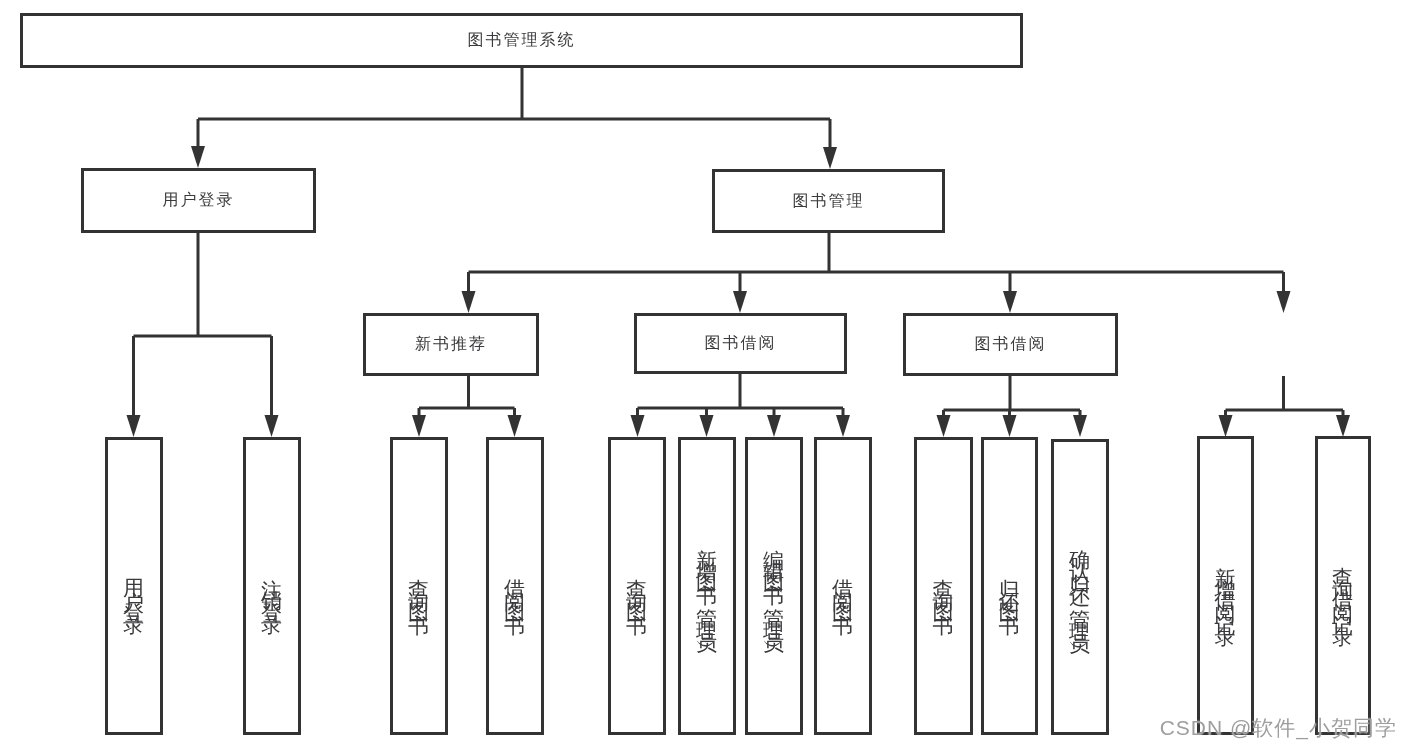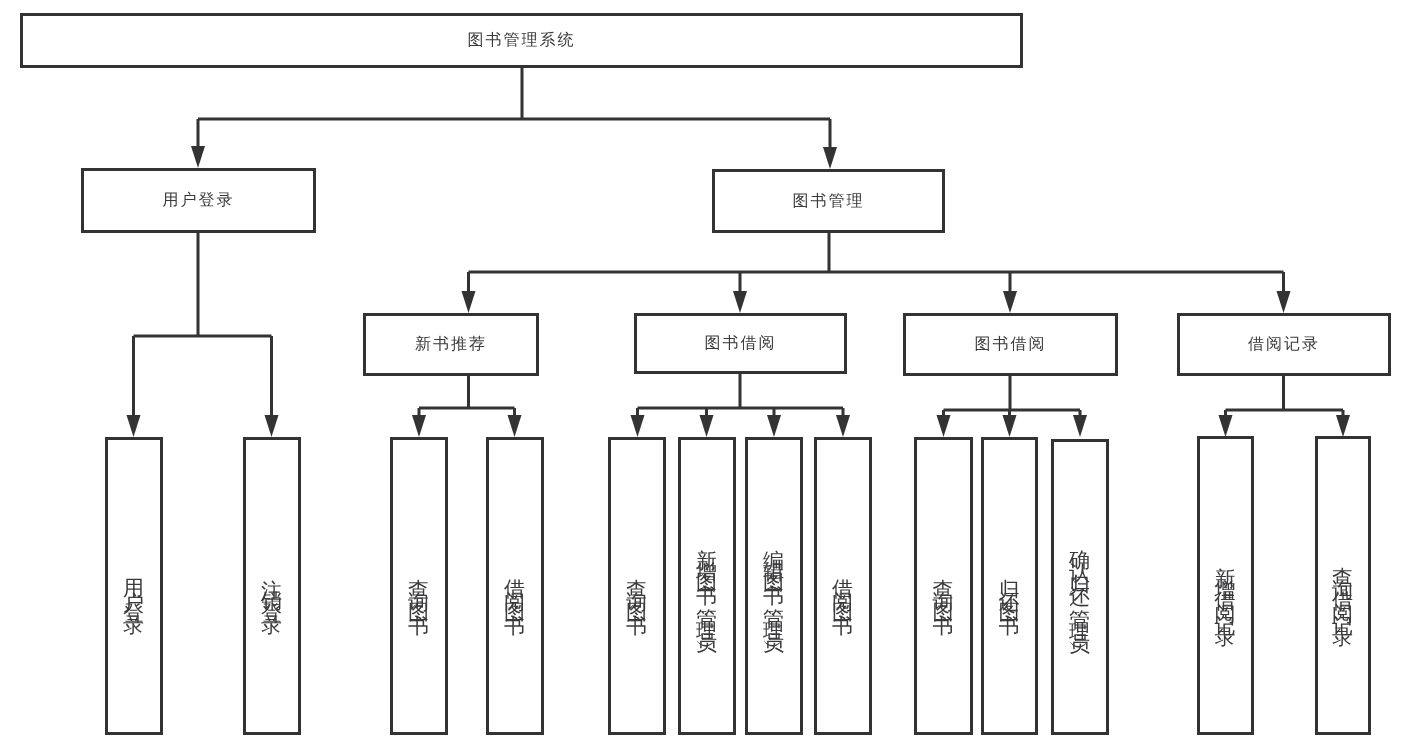--- a/index.html
+++ b/index.html
@@ -89,33 +89,33 @@
   </svg>
 
   <div class="box" style="left:20px;top:13px;width:1003px;height:55px">图书管理系统</div>
 
   <div class="box" style="left:81px;top:168px;width:235px;height:65px">用户登录</div>
   <div class="box" style="left:712px;top:169px;width:233px;height:64px">图书管理</div>
 
   <div class="box" style="left:363px;top:313px;width:176px;height:63px">新书推荐</div>
   <div class="box" style="left:634px;top:313px;width:213px;height:61px">图书借阅</div>
   <div class="box" style="left:903px;top:313px;width:215px;height:63px">图书借阅</div>
-  <div class="box" style="left:1177px;top:313px;width:214px;height:63px">借阅记录</div>
 
   <div class="box leaf" style="left:105px;top:437px;width:58px;height:298px">用户登录</div>
   <div class="box leaf" style="left:243px;top:437px;width:58px;height:298px">注销登录</div>
 
   <div class="box leaf" style="left:390px;top:437px;width:58px;height:298px">查询图书</div>
   <div class="box leaf" style="left:486px;top:437px;width:58px;height:298px">借阅图书</div>
 
   <div class="box leaf" style="left:608px;top:437px;width:58px;height:298px">查询图书</div>
   <div class="box leaf" style="left:678px;top:437px;width:58px;height:298px">新增图书（管理员）</div>
   <div class="box leaf" style="left:745px;top:437px;width:58px;height:298px">编辑图书（管理员）</div>
   <div class="box leaf" style="left:814px;top:437px;width:58px;height:298px">借阅图书</div>
 
   <div class="box leaf" style="left:914px;top:437px;width:59px;height:298px">查询图书</div>
   <div class="box leaf" style="left:981px;top:437px;width:57px;height:298px">归还图书</div>
   <div class="box leaf" style="left:1051px;top:439px;width:58px;height:296px">确认归还（管理员）</div>
 
   <div class="box leaf" style="left:1197px;top:436px;width:57px;height:299px">新增借阅记录</div>
   <div class="box leaf" style="left:1315px;top:436px;width:56px;height:299px">查询借阅记录</div>
 
+  <div class="watermark">CSDN @软件_小贺同学</div>
 </div>
 
 </body></html>

